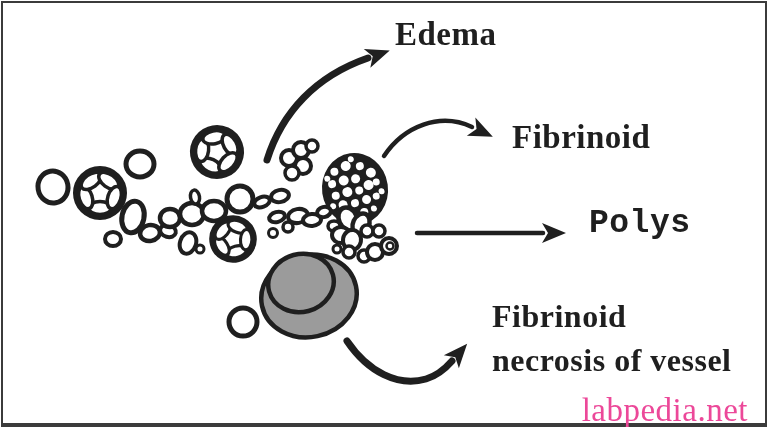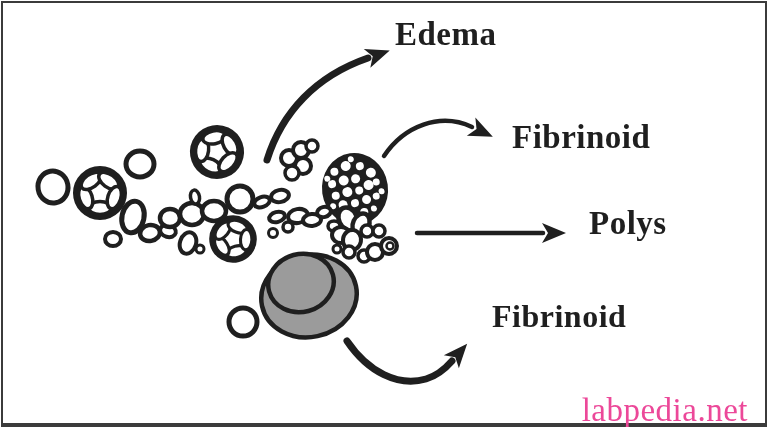--- a/index.html
+++ b/index.html
@@ -4,21 +4,21 @@
 <style>
   html,body{margin:0;padding:0;background:#ffffff;}
   .stage{position:relative;width:768px;height:427px;background:#ffffff;overflow:hidden;
          font-family:"Liberation Serif", serif;}
   .frame{position:absolute;left:1px;top:1px;right:1px;bottom:0;
          border:2px solid #3b3b3b;border-bottom-width:4px;box-sizing:border-box;}
   .lbl{position:absolute;color:#1f1f1f;font-weight:bold;font-size:33px;
        white-space:nowrap;letter-spacing:0.5px;}
   .lbl-edema{left:395px;top:16px;}
   .lbl-glomerulus{left:512px;top:119px;}
-  .lbl-polys{left:589px;top:205px;}
+  .lbl-polys{left:589px;top:205px;font-family:Liberation Mono, monospace;}
   .lbl-fibrinoid{left:479px;top:294px;line-height:44px;font-size:32px;margin-left:13px;}
   .lbl-fibrinoid span{display:block;}
   .watermark{position:absolute;right:20px;top:392px;color:#ec4899;
              font-size:33px;font-weight:normal;letter-spacing:0.5px;}
   svg{position:absolute;left:0;top:0;}
 </style>
 </head>
 <body>
 
 <div class="stage">
@@ -160,16 +160,17 @@
   </svg>
 
   <div class="lbl lbl-edema">Edema</div>
 
   <div class="lbl lbl-glomerulus">Fibrinoid</div>
 
   <div class="lbl lbl-polys">Polys</div>
 
   <div class="lbl lbl-fibrinoid">
     <span>Fibrinoid</span>
+    <span>necrosis of vessel</span>
   </div>
 
   <div class="watermark">labpedia.net</div>
 </div>
 
 </body></html>

